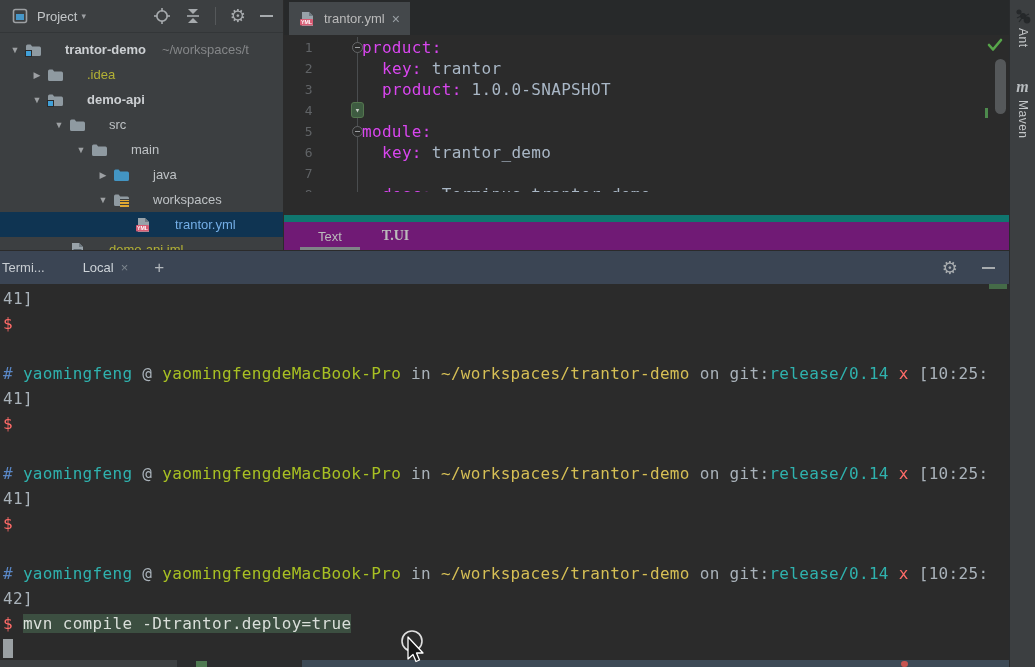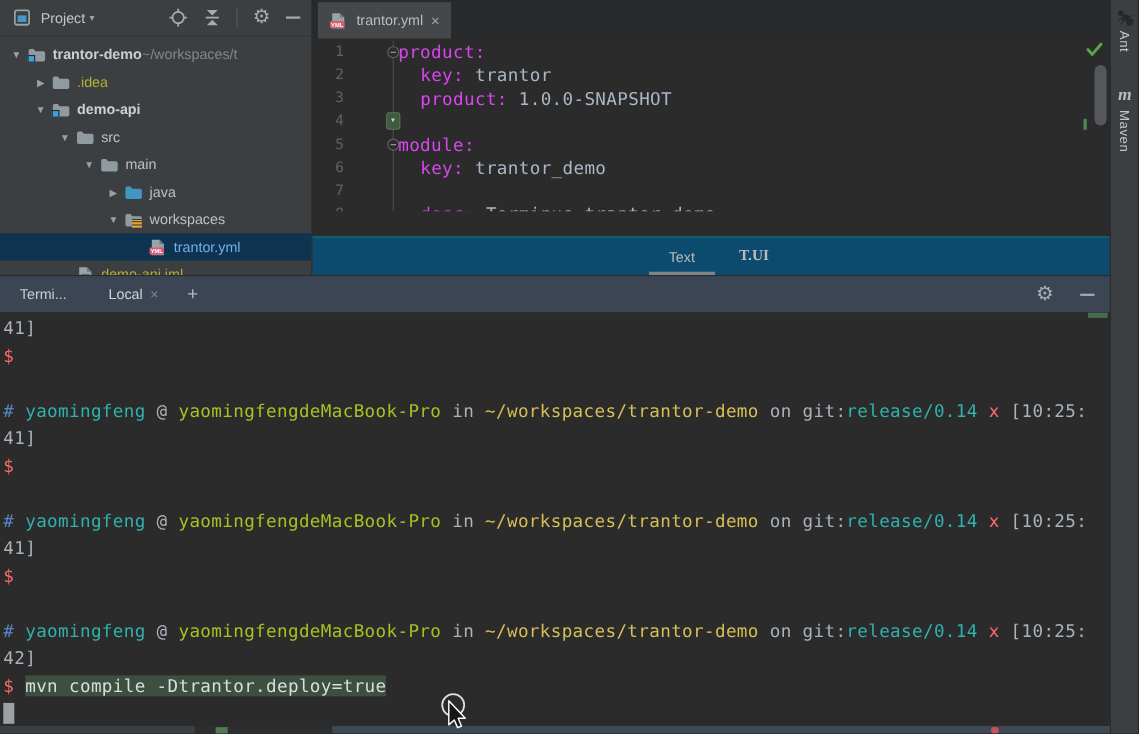--- a/index.html
+++ b/index.html
@@ -23,25 +23,25 @@
   .caret-down { font-size:9px; color:#9da0a3; margin-right:4px; }
   .hdr-icons { margin-left:auto; display:flex; align-items:center; gap:14px; }
   .vsep { width:1px; height:18px; background:#55585a; }
   .gear-glyph { font-family:"DejaVu Sans",sans-serif; font-size:18px; color:#a7abae; line-height:1; }
   .minus-bar { width:13px; height:2px; background:#a7abae; }
   .tree { position:relative; height:217px; padding-top:4px; overflow:hidden; font-size:13px; }
   .tree-row { height:25px; display:flex; align-items:center; white-space:nowrap; overflow:hidden; color:#bdc1c4; }
   .tree-row.selected { background:#0f3452; }
   .tree-arrow { width:20px; flex:0 0 20px; font-size:9px; color:#9da0a3; text-align:center; }
   .tree-icon { width:18px; flex:0 0 18px; position:relative; display:flex; align-items:center; }
-  .tree-label { margin-left:5px; }
+  .tree-label { margin-left:22px; }
   .tree-label.bold { font-weight:bold; color:#cdd0d3; }
   .tree-label.excluded { color:#b3b135; }
   .tree-label.selected-file { color:#74aee6; }
-  .tree-suffix { margin-left:0; color:#848688; }
+  .tree-suffix { margin-left:16px; color:#848688; }
   
   .editor-zone { position:absolute; left:284px; top:0; width:725px; height:250px; background:#2b2b2b; }
   .tab-bar { height:35px; background:#27292a; display:flex; align-items:flex-start; padding-left:5px; }
   .ed-tab { height:33px; margin-top:2px; background:#44484b; display:flex; align-items:center; gap:7px; padding:0 10px; font-size:13px; color:#bbbbbb; }
   .tab-close { color:#9aa0a5; font-size:14px; }
   .editor-body { position:relative; height:157px; overflow:hidden; padding-top:2px;
     font-family:"DejaVu Sans Mono","Liberation Mono",monospace; font-size:16px; letter-spacing:0.32px; }
   .code-line { height:21px; display:flex; align-items:center; }
   .ln { width:34px; flex:0 0 34px; text-align:right; padding-right:5px; color:#606366; font-size:13px; }
   .fold-col { width:40px; flex:0 0 40px; height:21px; position:relative; border-right:1px solid #4a4d4f; }
@@ -50,28 +50,28 @@
   .fold-open i { position:absolute; left:2px; right:2px; top:4px; height:1px; background:#9da0a3; display:block; }
   .fold-folded { position:absolute; right:-7px; top:2px; width:13px; height:16px; border-radius:3px;
     background:#3e5b41; border:1px solid #54774f; color:#c7cdc7; font-size:9px; text-align:center; line-height:14px; }
   .code { padding-left:4px; white-space:pre; }
   .yaml-key { color:#d946ef; }
   .yaml-val { color:#a9b7c6; }
   .editor-filler { height:23px; background:#2b2b2b; }
   .editor-right-overlay { position:absolute; right:0; top:35px; width:30px; height:157px; }
   .scroll-thumb { position:absolute; right:3px; top:24px; width:11px; height:55px; border-radius:6px; background:#55585a; }
   .stripe-dash { position:absolute; right:21px; top:73px; width:3px; height:10px; background:#4d8a4d; }
-  .bottom-tabs { height:35px; background:#0c4a6e; border-top:1px solid #0f766e; display:flex; align-items:stretch; padding-left:14px;justify-content:center; }
+  .bottom-tabs { height:35px; background:#701a75; border-top:7px solid #0f766e; display:flex; align-items:stretch; padding-left:14px; }
   .btab { position:relative; display:flex; align-items:center; padding:0 20px; font-size:13px; color:#bbbbbb; }
   .btab.active::after { content:""; position:absolute; left:2px; right:2px; bottom:0; height:3px; background:#7f8487; }
   .btab.tui { font-family:"Liberation Serif",serif; font-weight:bold; font-size:14px; }
   
   .terminal-header { position:absolute; left:0; top:250px; width:1009px; height:34px; background:#3b4554;
     display:flex; align-items:center; border-top:1px solid #2b2b2b; }
-  .term-caption { font-size:13px; color:#c8cdd2; padding-left:18px; }
+  .term-caption { font-size:13px; color:#c8cdd2; padding-left:2px; }
   .term-tab { position:relative; height:48px; display:flex; align-items:center; gap:7px; margin-left:24px; padding:0 14px; font-size:13px; color:#cdd3d8; }
   .term-tab.active::after { content:""; position:absolute; left:0; right:0; bottom:0; height:3px; background:#4178c0; }
   .term-tab .tab-close { font-size:13px; color:#7d868e; }
   .term-plus { font-size:17px; color:#b2b8bd; margin-left:12px; }
   .term-hdr-icons { margin-left:auto; display:flex; align-items:center; gap:24px; padding-right:14px; }
   .terminal { position:absolute; left:0; top:284px; width:1009px; height:376px; background:#2b2b2b; overflow:hidden;
     font-family:"DejaVu Sans Mono","Liberation Mono",monospace; font-size:16px; letter-spacing:0.32px; padding:2px 0 0 3px; }
   .t-line { height:25px; display:flex; align-items:center; white-space:pre; }
   .c-fg { color:#a9b2ba; } .c-red { color:#ff6b68; } .c-cyan { color:#2fb2ae; }
   .c-green { color:#a8c023; } .c-yellow { color:#d6bf55; } .c-blue { color:#5a87c5; }

